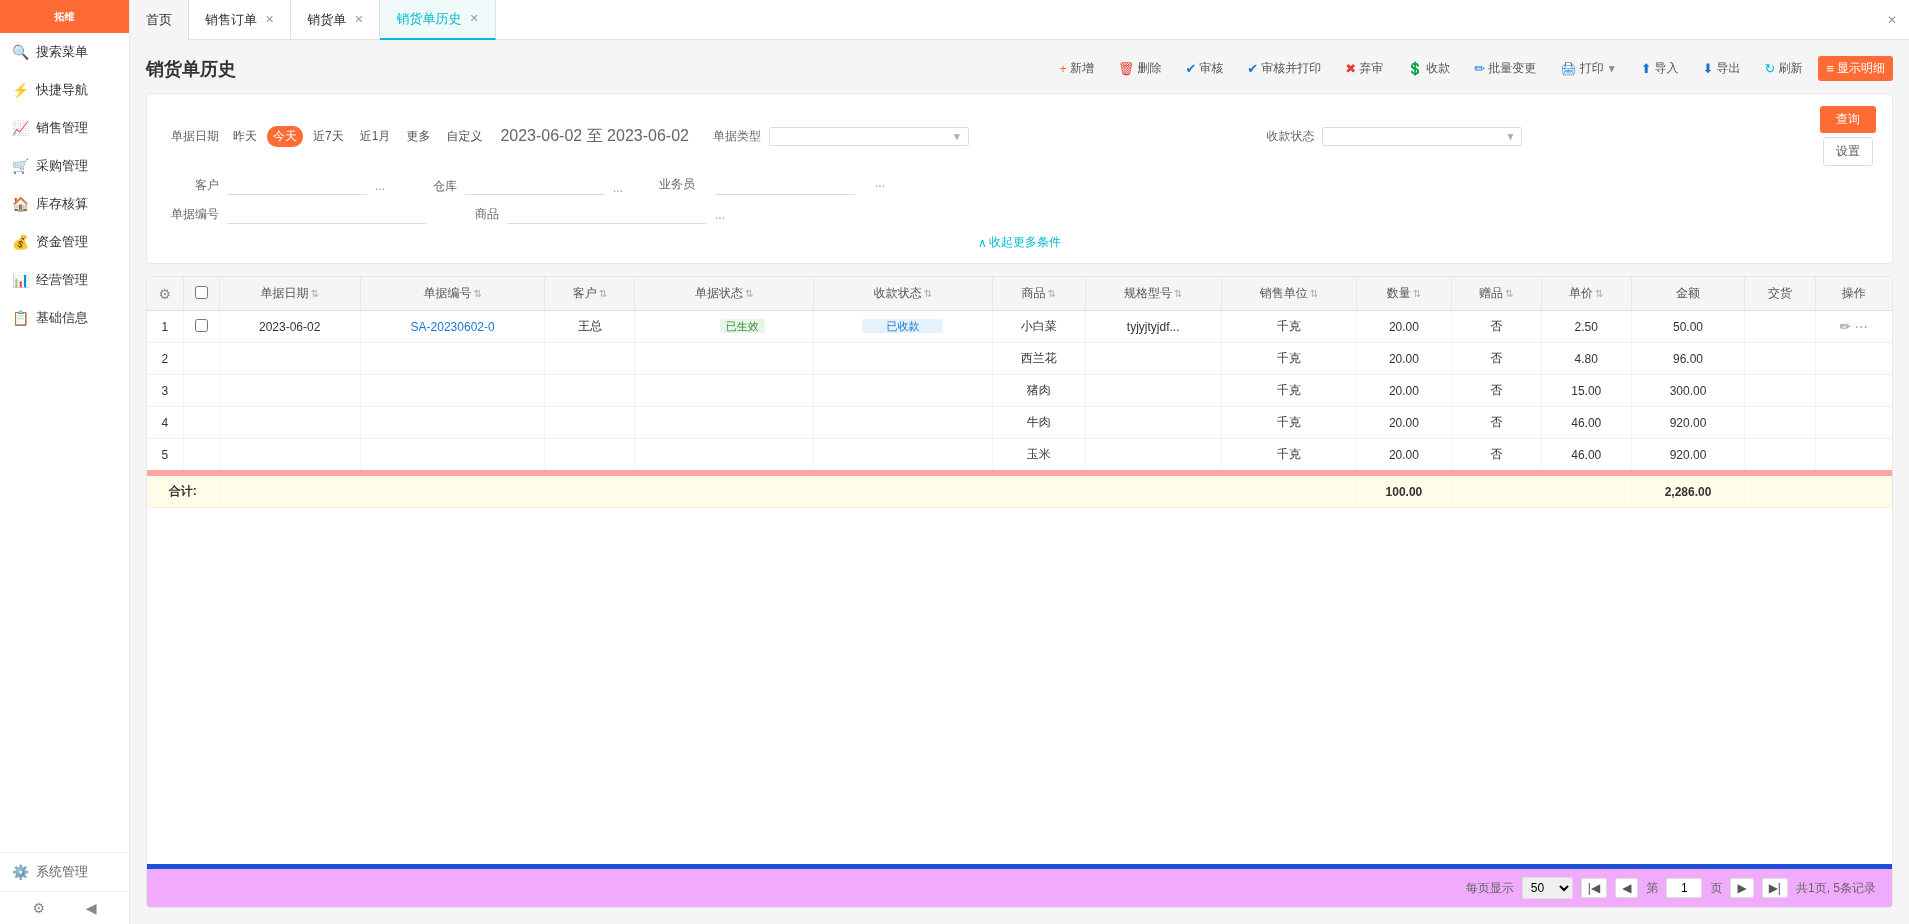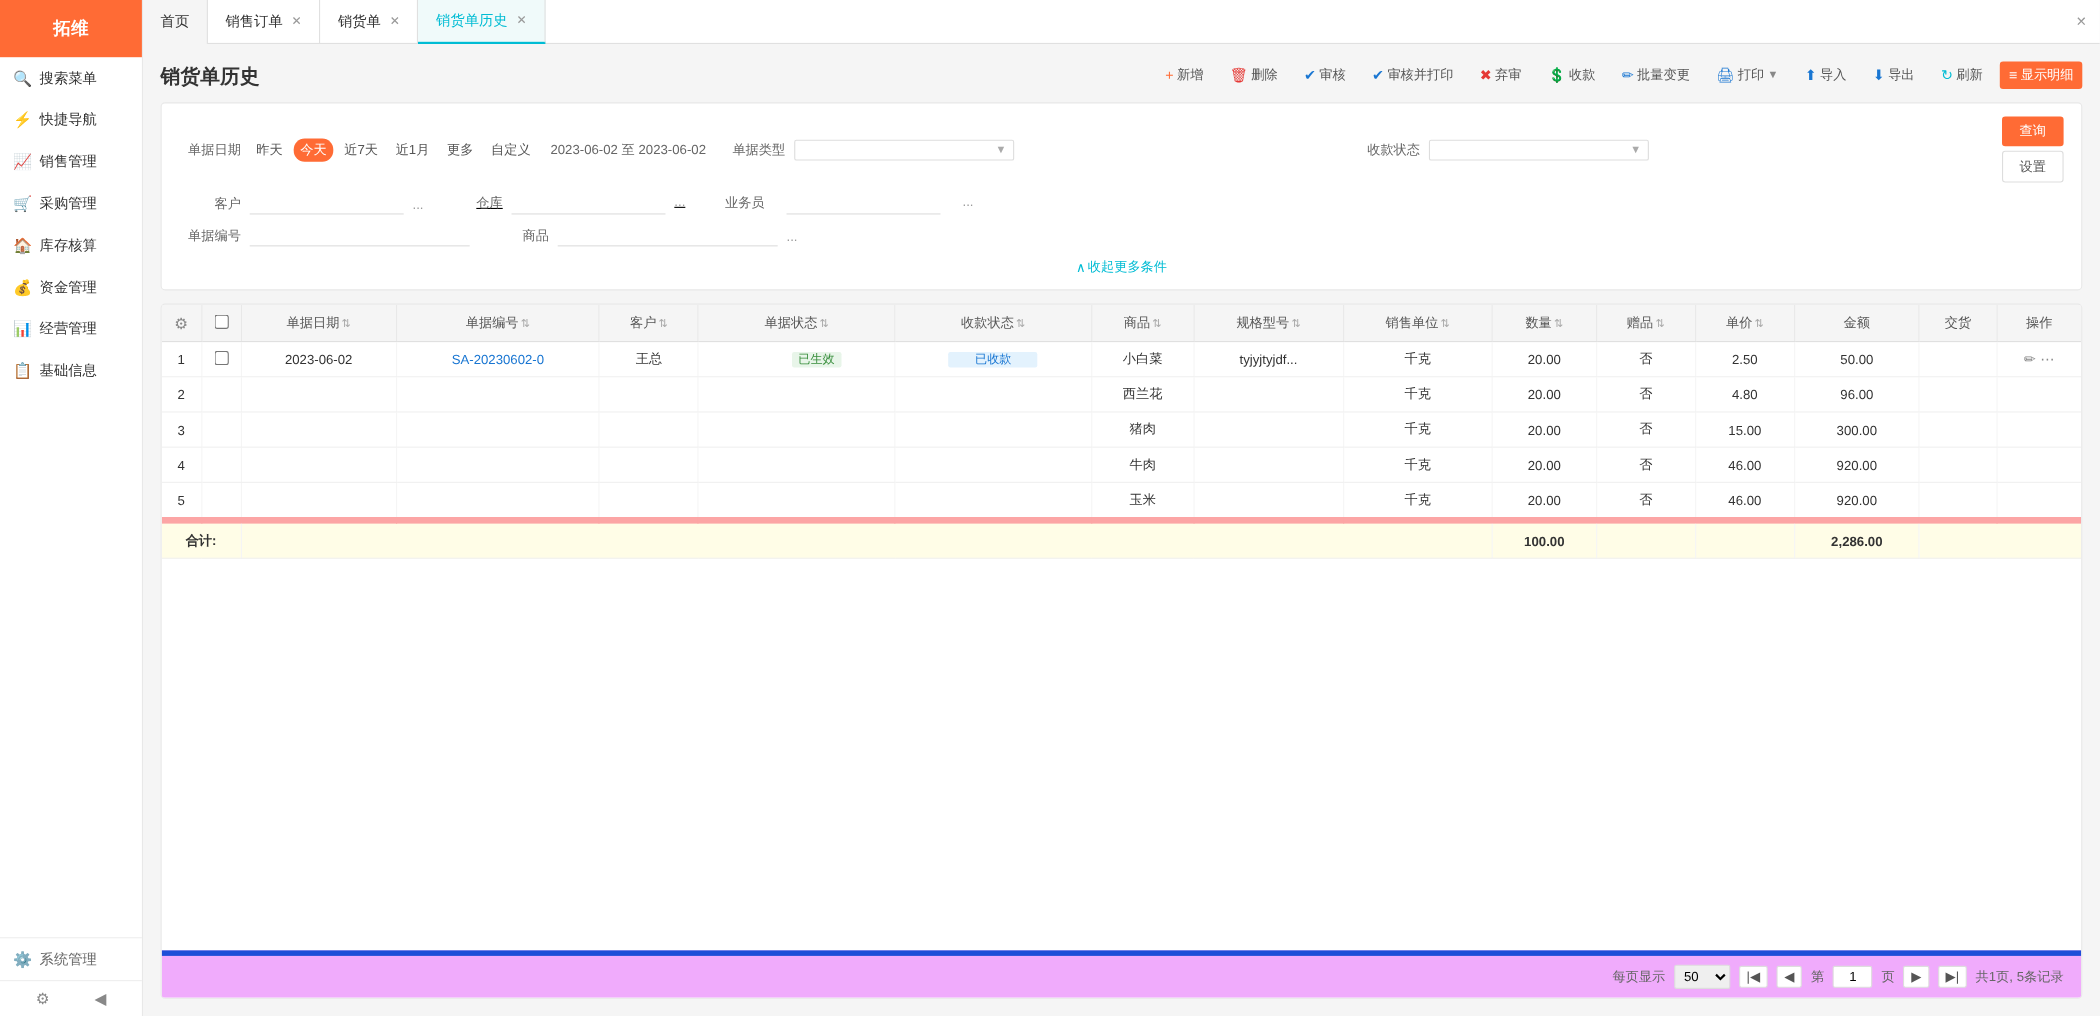--- a/index.html
+++ b/index.html
@@ -1,20 +1,20 @@
 <!DOCTYPE html>
 <html><head>
   <meta charset="utf-8">
   <style>
     * { box-sizing: border-box; margin: 0; padding: 0; }
     body { font-family: 'Microsoft YaHei', Arial, sans-serif; font-size: 12px; background: #f5f5f5; display: flex; height: 100vh; overflow: hidden; }
 
     
     .sidebar { width: 130px; background: #fff; border-right: 1px solid #e8e8e8; display: flex; flex-direction: column; flex-shrink: 0; }
-    .sidebar-logo { height: 52px; background: #ff6b35; display: flex; align-items: center; justify-content: center; color: white; font-size: 16px; font-weight: bold; }
+    .sidebar-logo { height: 33px; background: #ff6b35; display: flex; align-items: center; justify-content: center; color: white; font-size: 10px; font-weight: bold; }
     .sidebar-item { display: flex; align-items: center; padding: 10px 12px; cursor: pointer; color: #333; font-size: 13px; gap: 6px; }
     .sidebar-item .icon { width: 18px; height: 18px; display: flex; align-items: center; justify-content: center; color: #ff6b35; font-size: 14px; }
     .sidebar-bottom { margin-top: auto; border-top: 1px solid #eee; }
     .sidebar-bottom .sidebar-item { color: #666; }
 
     
     .main { flex: 1; display: flex; flex-direction: column; overflow: hidden; }
 
     
     .tabs-bar { background: #fff; border-bottom: 1px solid #e0e0e0; display: flex; align-items: center; height: 40px; padding: 0 0 0 0; }
@@ -35,21 +35,21 @@
     .toolbar-btn { display: flex; align-items: center; gap: 3px; padding: 4px 8px; border: none; background: none; cursor: pointer; color: #555; font-size: 12px; }
     .toolbar-btn .btn-icon { color: #ff6b35; font-size: 13px; }
 
     
     .filter-area { background: #fff; border: 1px solid #e8e8e8; border-radius: 4px; padding: 12px 16px; margin-bottom: 12px; }
     .filter-row { display: flex; align-items: center; gap: 16px; margin-bottom: 10px; flex-wrap: wrap; }
     .filter-label { color: #666; font-size: 12px; white-space: nowrap; min-width: 56px; text-align: right; }
     .date-tabs { display: flex; gap: 4px; align-items: center; }
     .date-tab { padding: 2px 6px; border-radius: 2px; cursor: pointer; font-size: 12px; color: #555; }
     .date-tab.active { background: #ff6b35; color: white; border-radius: 10px; }
-    .date-range { font-size: 12px; color: #666; margin-left: 4px; }
+    .date-range { font-size: 16px; color: #666; margin-left: 4px; }
     .filter-input { border: none; border-bottom: 1px solid #ddd; outline: none; font-size: 12px; padding: 2px 4px; width: 120px; color: #333; }
     .filter-select { display: flex; align-items: center; border: 1px solid #ddd; border-radius: 2px; padding: 3px 6px; min-width: 140px; background: white; cursor: pointer; }
     .filter-select .sel-text { flex: 1; color: #999; font-size: 12px; }
     .filter-dots { color: #999; cursor: pointer; font-size: 12px; }
     .filter-collapse { display: flex; justify-content: center; margin-top: 4px; }
     .collapse-btn { color: #00bcd4; font-size: 12px; cursor: pointer; display: flex; align-items: center; gap: 2px; }
     .action-btn-orange { background: #ff6b35; color: white; border: none; border-radius: 3px; padding: 5px 16px; cursor: pointer; font-size: 12px; }
     .action-btn-outline { background: white; color: #555; border: 1px solid #ddd; border-radius: 3px; padding: 5px 12px; cursor: pointer; font-size: 12px; }
 
     
@@ -79,21 +79,21 @@
     .page-size-select { border: 1px solid #ddd; border-radius: 2px; padding: 2px 4px; font-size: 12px; }
     .page-nav-btn { border: 1px solid #ddd; background: white; border-radius: 2px; padding: 2px 6px; cursor: pointer; color: #555; font-size: 12px; }
     .page-nav-btn:disabled { color: #ccc; cursor: default; }
     .page-input { border: 1px solid #ddd; border-radius: 2px; width: 36px; text-align: center; padding: 2px 4px; font-size: 12px; }
     .page-info { color: #666; font-size: 12px; }
 
     
     .table-scroll { overflow: auto; flex: 1; }
 
     
-    .filter-buttons { display: flex; flex-direction: column; gap: 4px; margin-left: 8px; }
+    .filter-buttons { display: flex; flex-direction: column; gap: 4px; margin-left: 8px; align-items: center; }
   </style>
 </head>
 <body>
 
 <div class="sidebar">
   <div class="sidebar-logo">拓维</div>
 
   <div class="sidebar-item">
     <span class="icon">🔍</span>
     <span>搜索菜单</span>
@@ -256,21 +256,21 @@
       </div>
 
       <div class="filter-row">
 
         <div style="display:flex; align-items:center; gap:8px;">
           <span class="filter-label">客户</span>
           <input class="filter-input" style="width: 140px;">
           <span class="filter-dots">...</span>
         </div>
 
-        <div style="display:flex; align-items:flex-start; gap:8px;text-decoration:underline;">
+        <div style="display:flex; align-items:flex-end; gap:8px;">
           <span class="filter-label">仓库</span>
           <input class="filter-input" style="width: 140px;">
           <span class="filter-dots">...</span>
         </div>
 
         <div style="display:flex; align-items:flex-start; gap:20px;">
           <span class="filter-label">业务员</span>
           <input class="filter-input" style="width: 140px;">
           <span class="filter-dots">...</span>
         </div>

